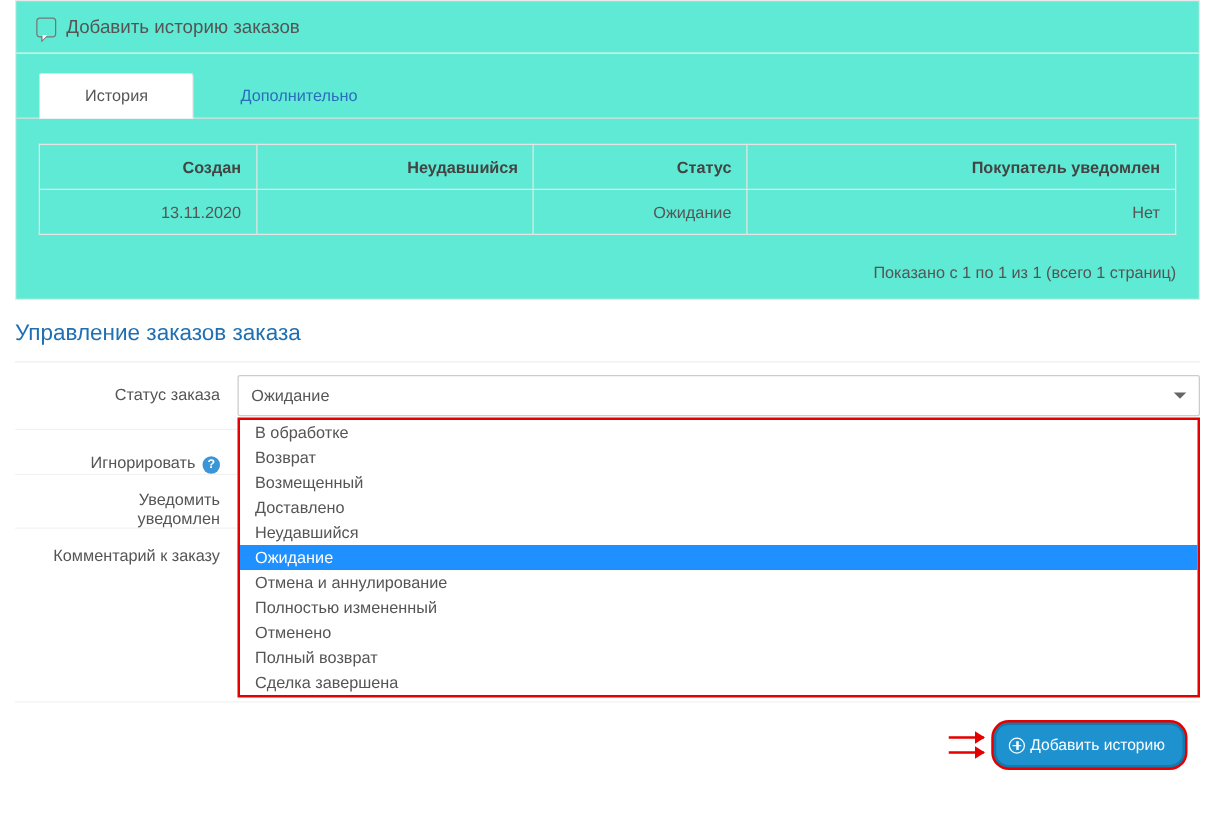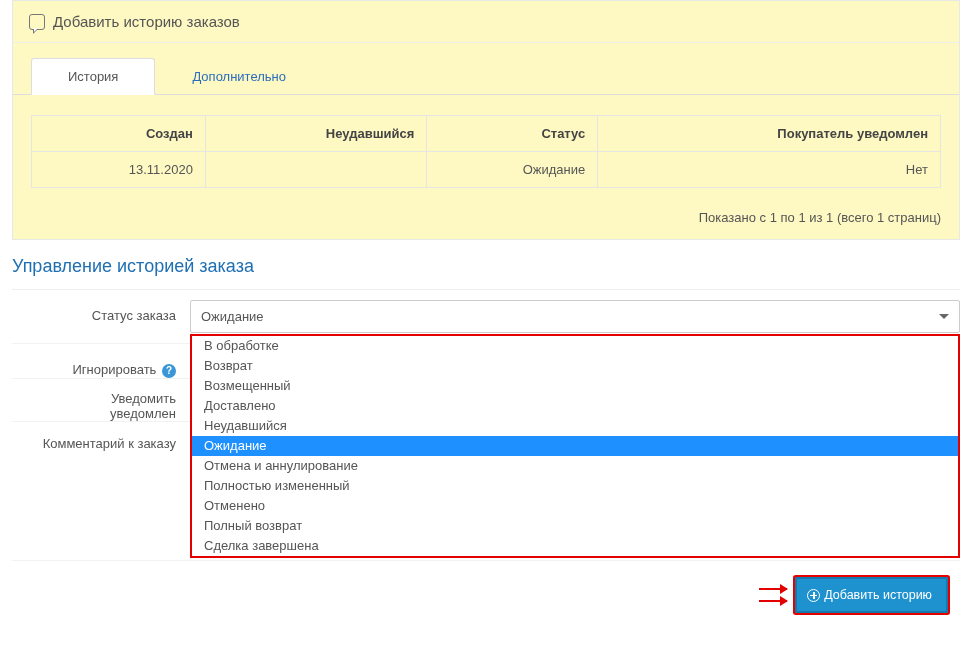--- a/index.html
+++ b/index.html
@@ -9,21 +9,21 @@
     color: #333;
     background: #fff;
     width: 972px;
     height: 659px;
     overflow: hidden;
     padding: 0;
   }
   .panel {
     border: 1px solid #e8e8e8;
     margin: 0 12px 12px 12px;
-    background: #fef9c3;
+    background: #5eead4;
   }
   .panel-header {
     padding: 12px 16px;
     display: flex;
     align-items: center;
     gap: 8px;
     color: #555;
     font-size: 15px;
     border-bottom: 1px solid #eee;
   }
@@ -189,21 +189,21 @@
     justify-content: flex-end;
     align-items: center;
     padding: 16px 12px 8px 0;
     gap: 4px;
     position: relative;
   }
   .btn-primary {
     background: #1e91cf;
     color: #fff;
     border: 2px solid #1579ad;
-    border-radius: 1px;
+    border-radius: 12px;
     padding: 9px 14px 9px 10px;
     font-size: 12.5px;
     display: flex;
     align-items: center;
     gap: 4px;
     cursor: pointer;
     box-shadow: 0 0 0 2px #e50000;
   }
   .plus-circle {
     width: 13px; height: 13px;
@@ -276,21 +276,21 @@
           <td>Ожидание</td>
           <td>Нет</td>
         </tr>
       </tbody>
     </table>
   </div>
 
   <div class="pagination-info">Показано с 1 по 1 из 1 (всего 1 страниц)</div>
 </div>
 
-<div class="section-title">Управление историей заказа</div>
+<div class="section-title">Управление заказов заказа</div>
 
 <div class="form-area">
 
   <div class="form-row">
     <div class="form-label">Статус заказа</div>
     <div class="form-control-wrap">
       <div class="select-box">
         <span>Ожидание</span>
         <span class="chev"></span>
       </div>

